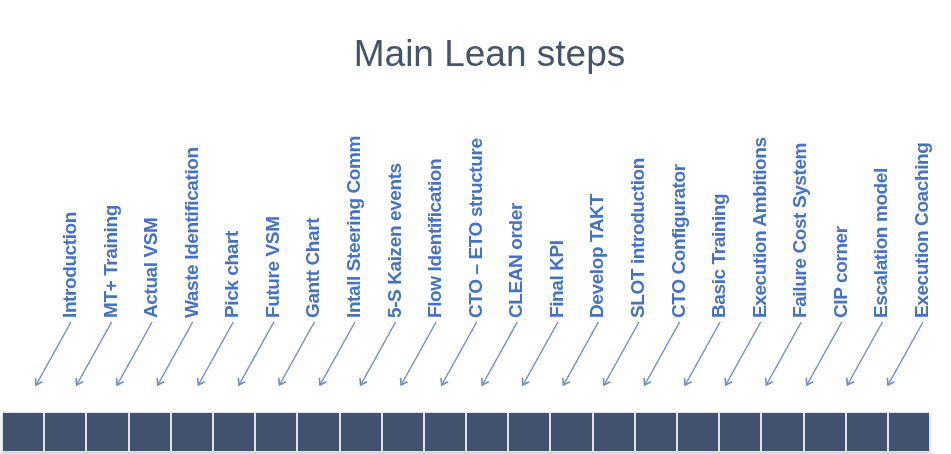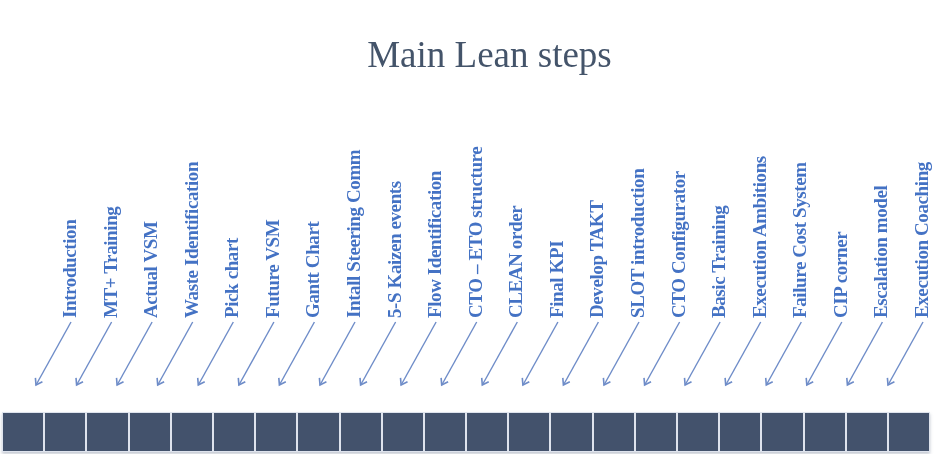--- a/index.html
+++ b/index.html
@@ -1,18 +1,18 @@
 <!DOCTYPE html>
 <html style="--c-title: #44546A; --c-labels: #4472C4; --c-arrows: #6E8CC8; --c-bar: #43526C; --c-divider: #DEE3ED;"><head>
 <meta charset="utf-8">
 <style>
   html,body{margin:0;padding:0;background:#ffffff;}
   #canvas{
     position:relative;width:951px;height:454px;background:#ffffff;
-    overflow:hidden;font-family:Liberation Serif, serif;
+    overflow:hidden;font-family:Liberation Sans, sans-serif;
   }
   #title{
     position:absolute;top:33px;left:0;width:100%;text-align:center;
     transform:translateX(14px);
     font-size:37px;font-weight:400;color:var(--c-title);
     letter-spacing:0px;
   }
   .step-label{
     position:absolute;bottom:136px;
     transform-origin:left bottom;transform:rotate(-90deg);

